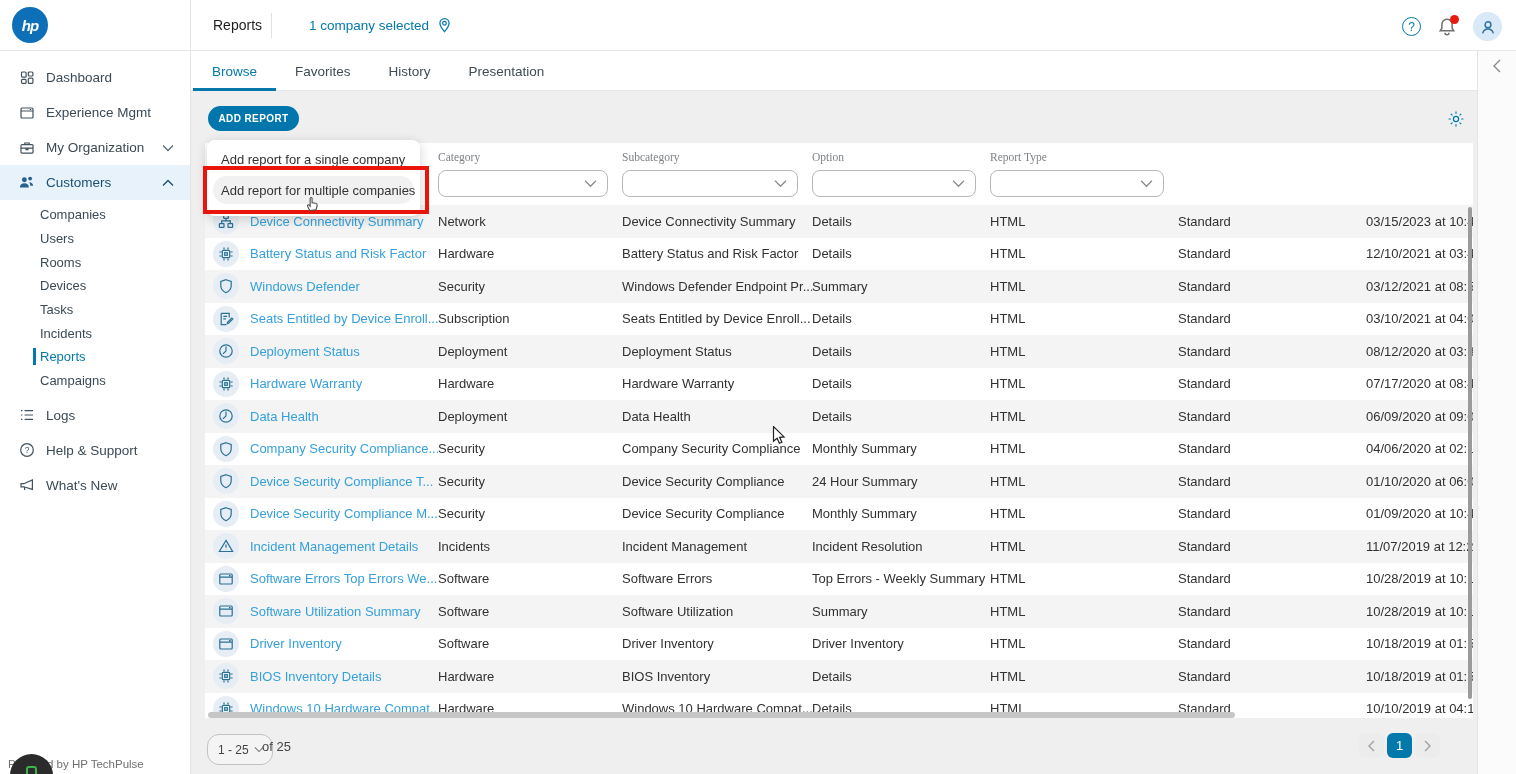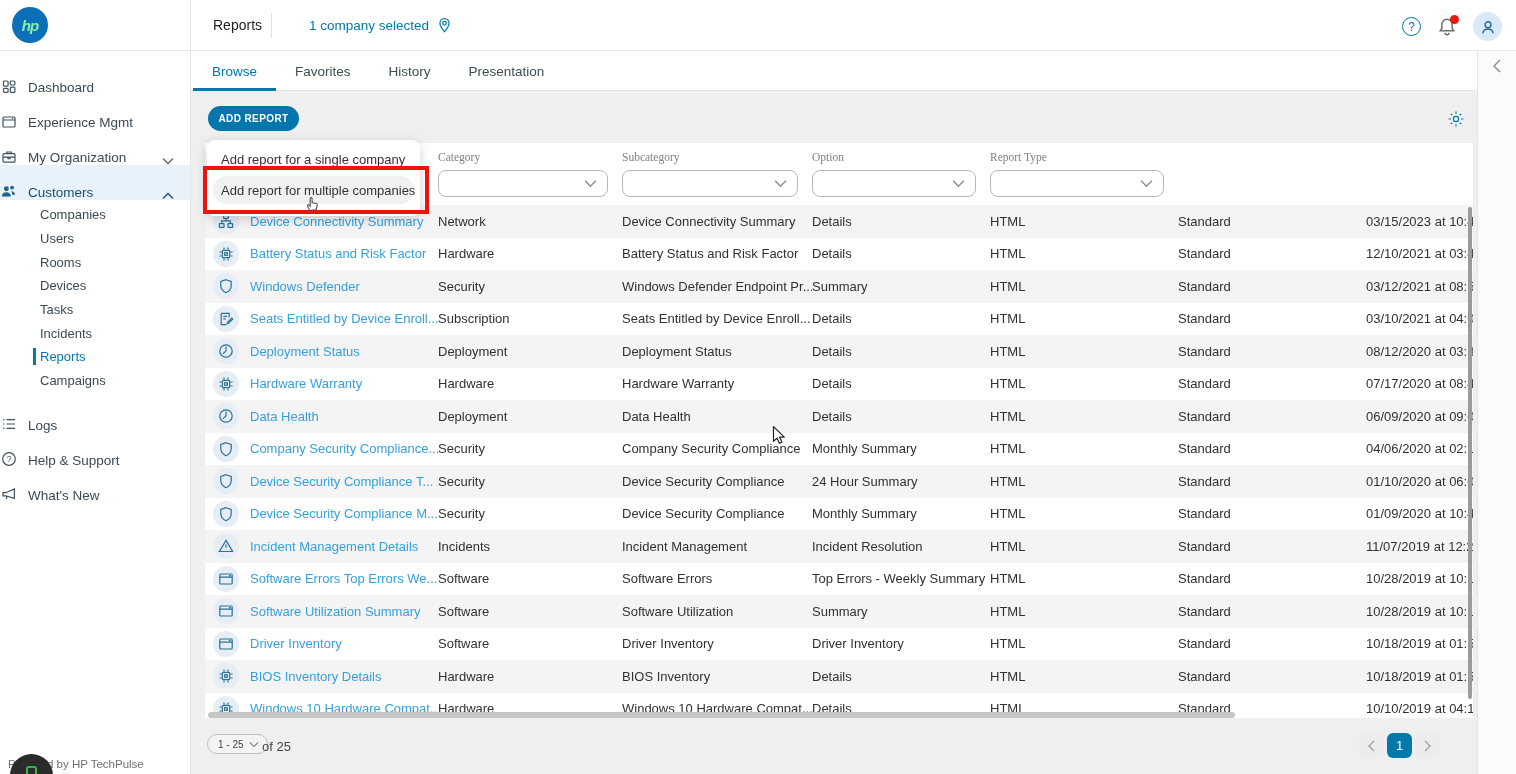--- a/index.html
+++ b/index.html
@@ -2,34 +2,34 @@
 <html><head>
 <meta charset="utf-8">
 <style>
   * { margin:0; padding:0; box-sizing:border-box; }
   html,body { width:1516px; height:774px; overflow:hidden; }
   body { font-family:"Liberation Sans", sans-serif; background:#fff; color:#333; }
   #app { position:relative; width:1516px; height:774px; overflow:hidden; }
 
   
   .topbar { position:absolute; left:0; top:0; width:1516px; height:51px; background:#fff; border-bottom:1px solid #e6e6e6; z-index:20; }
-  .logo { position:absolute; left:12px; top:7px; width:36px; height:36px; border-radius:50%; background:#0d6fb8; color:#86efac; display:flex; align-items:center; justify-content:center; font-style:italic; font-weight:bold; font-size:15px; letter-spacing:-1px; }
+  .logo { position:absolute; left:12px; top:7px; width:36px; height:36px; border-radius:50%; background:#0d6fb8; color:#ffffff; display:flex; align-items:center; justify-content:center; font-style:italic; font-weight:bold; font-size:15px; letter-spacing:-1px; }
   .page-title { position:absolute; left:213px; top:17px; font-size:14px; color:#1e1e1e; }
   .title-divider { position:absolute; left:271px; top:13px; width:1px; height:25px; background:#e0e0e0; }
   .company-sel { position:absolute; left:291px; top:17px; font-size:13.5px; color:#0278ab; display:flex; align-items:center; gap:7px; cursor:pointer;margin-left:18px; }
   .top-icons { position:absolute; right:14px; top:12px; display:flex; align-items:center; gap:16px; }
   .qmark { width:19px; height:19px; border:1.4px solid #0278ab; border-radius:50%; color:#0278ab; font-size:12px; display:flex; align-items:center; justify-content:center; }
   .bell { position:relative; width:20px; height:20px; }
   .bell .dot { position:absolute; right:-2px; top:-2px; width:9px; height:9px; border-radius:50%; background:#e8190f; }
   .avatar { width:29px; height:29px; border-radius:50%; background:#d9e9f7; display:flex; align-items:center; justify-content:center; }
 
   
   .vline { position:absolute; left:190px; top:0; width:1px; height:774px; background:#e4e4e4; z-index:25; }
   .sidebar { position:absolute; left:0; top:51px; width:190px; height:723px; background:#fff; z-index:21; padding-top:9px; }
-  .side-item { position:relative; height:35px; display:flex; align-items:flex-end; font-size:13.5px; color:#3b4a55; cursor:pointer; }
+  .side-item { position:relative; height:35px; display:flex; align-items:center; padding-left:18px; font-size:13.5px; color:#3b4a55; cursor:pointer; }
   .side-item .lbl { margin-left:11px; }
   .side-item .chev { position:absolute; right:16px; }
   .side-item.active { background:#e7f2fa; color:#1c4f74; }
   .sub-list { padding:3px 0 5px 0; }
   .sub-item { position:relative; height:23.7px; display:flex; align-items:center; padding-left:40px; font-size:13px; color:#3b4a55; cursor:pointer; }
   .sub-item.active { color:#0278ab; }
   .sub-item.active::before { content:""; position:absolute; left:33px; top:3px; width:2.5px; height:17px; background:#0278ab; }
   .sicon { width:17px; height:17px; flex:0 0 17px; display:flex; align-items:center; justify-content:center; }
 
   
@@ -67,21 +67,21 @@
 
   
   .menu { position:absolute; left:207px; top:140px; width:213px; height:76px; background:#fff; border-radius:8px; box-shadow:0 3px 12px rgba(0,0,0,.18); z-index:40; padding-top:4px; }
   .menu-item { height:30px; display:flex; align-items:center; padding-left:14px; font-size:13px; color:#333; cursor:pointer; white-space:nowrap; }
   .menu-item.hover { background:#f1f1f2; border-radius:14px; margin:2px 6px 0 6px; height:28px; padding-left:8px; }
   .hl-rect { position:absolute; left:203px; top:166px; width:226px; height:48px; border:4px solid #e9150b; z-index:50; pointer-events:none; }
 
   .cursor { position:absolute; z-index:60; pointer-events:none; }
 
   
-  .pagesize { position:absolute; left:207px; top:734px; height:20px; border:1px solid #c2c2c2; border-radius:12px; background:#f4f4f4; display:flex; align-items:center; padding:0 8px 0 10px; gap:5px; font-size:10px; color:#444; cursor:pointer; z-index:5; }
+  .pagesize { position:absolute; left:207px; top:734px; height:31px; border:1px solid #c2c2c2; border-radius:12px; background:#f4f4f4; display:flex; align-items:center; padding:0 8px 0 10px; gap:5px; font-size:12px; color:#444; cursor:pointer; z-index:5; }
   .of-total { position:absolute; left:262px; top:739px; font-size:13px; color:#444; z-index:5; }
   .pager { position:absolute; left:1359px; top:733px; display:flex; gap:3px; z-index:5; }
   .pbtn { width:25px; height:25px; border-radius:6px; background:#ececec; display:flex; align-items:center; justify-content:center; color:#9a9a9a; cursor:pointer; }
   .pbtn.current { background:#0278ab; color:#fff; font-size:13px; }
   .chat-bubble { position:absolute; left:10px; top:754px; width:43px; height:43px; border-radius:50%; background:#2b2b2b; z-index:31; overflow:hidden; }
   .chat-bubble .g { position:absolute; left:16px; top:12px; width:11px; height:11px; border:2px solid #3bb54a; border-radius:3px; }
   .powered { position:absolute; left:8px; top:758px; font-size:11.5px; color:#6f6f6f; z-index:30; }
 
   svg { display:block; }
 </style>

